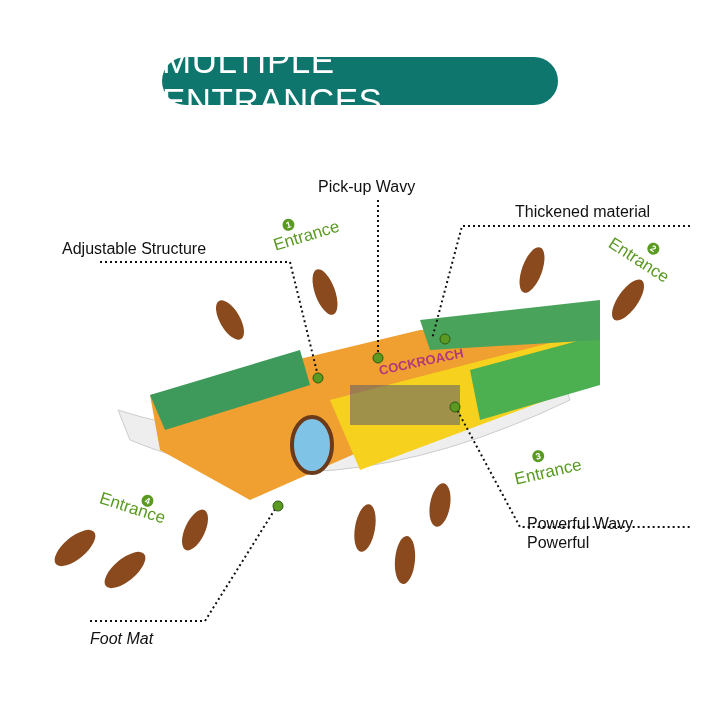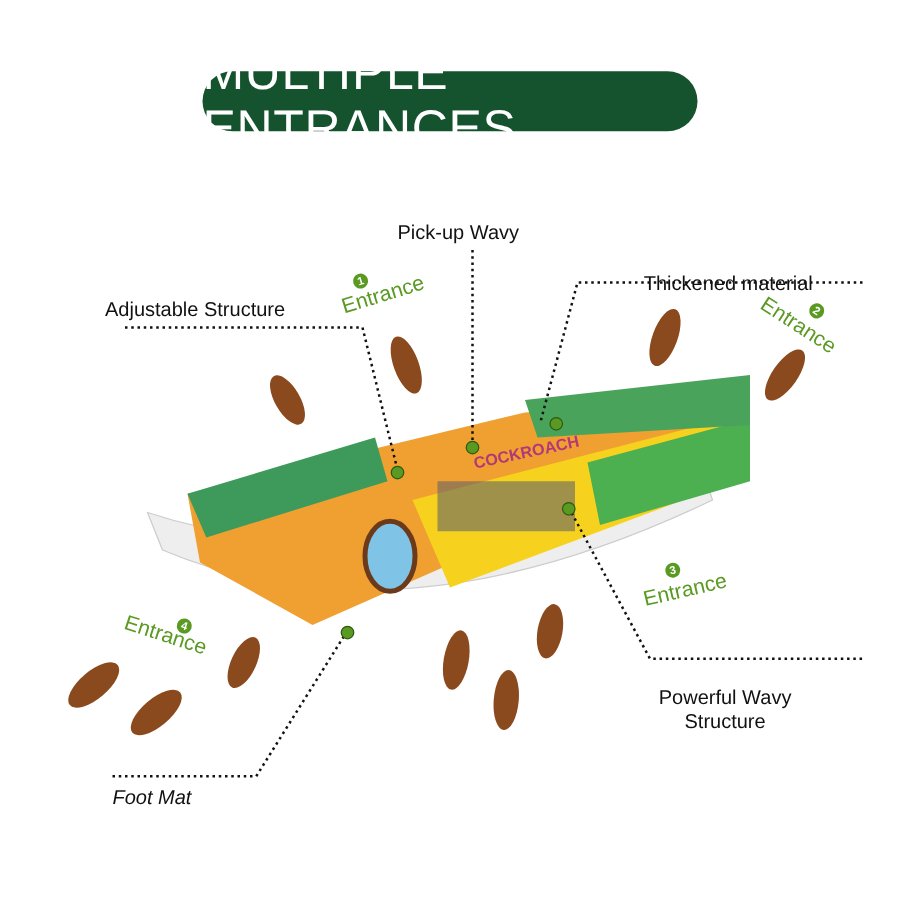--- a/index.html
+++ b/index.html
@@ -1,17 +1,17 @@
 <!DOCTYPE html>
 <html><head>
 <meta charset="utf-8">
 <style>
   html,body{margin:0;padding:0;background:#fff;}
   body{width:720px;height:720px;position:relative;overflow:hidden;font-family:"Liberation Sans","DejaVu Sans",sans-serif;}
-  .banner{position:absolute;left:162px;top:57px;width:396px;height:48px;background:#14532d;border-radius:24px;color:#fff;font-size:40px;display:flex;align-items:center;justify-content:flex-end;letter-spacing:0.5px;}
+  .banner{position:absolute;left:162px;top:57px;width:396px;height:48px;background:#0f766e;border-radius:24px;color:#fff;font-size:35px;display:flex;align-items:center;justify-content:flex-end;letter-spacing:0.5px;}
   .label{position:absolute;font-size:16px;color:#111;white-space:nowrap;}
   .entrance{position:absolute;color:#5a9a23;font-size:17px;white-space:nowrap;transform-origin:left center;}
   .num{display:inline-block;width:12px;height:12px;border-radius:50%;background:#5a9a23;color:#fff;font-size:9px;line-height:12px;text-align:center;font-weight:bold;}
   svg.lines{position:absolute;left:0;top:0;}
 </style>
 </head>
 <body>
 
 <div class="banner">
     <span>MULTIPLE ENTRANCES</span>
@@ -53,25 +53,25 @@
     <ellipse cx="75" cy="548" rx="11" ry="25" transform="rotate(50 75 548)"></ellipse>
     <ellipse cx="125" cy="570" rx="11" ry="25" transform="rotate(50 125 570)"></ellipse>
     <ellipse cx="195" cy="530" rx="10" ry="22" transform="rotate(25 195 530)"></ellipse>
     <ellipse cx="365" cy="528" rx="10" ry="24" transform="rotate(10 365 528)"></ellipse>
     <ellipse cx="405" cy="560" rx="10" ry="24" transform="rotate(5 405 560)"></ellipse>
     <ellipse cx="440" cy="505" rx="10" ry="22" transform="rotate(10 440 505)"></ellipse>
   </g>
 </svg>
 
 <div class="label" style="left:318px;top:178px;">Pick-up Wavy</div>
-<div class="label" style="left:84px;top:240px;">Adjustable Structure</div>
-<div class="label" style="left:515px;top:203px;margin-top:16px;">Thickened material</div>
-<div class="label" style="left:527px;top:549px;text-align:center;line-height:19px;">
+<div class="label" style="left:62px;top:240px;">Adjustable Structure</div>
+<div class="label" style="left:515px;top:203px;">Thickened material</div>
+<div class="label" style="left:527px;top:514px;text-align:left;line-height:19px;">
   <div>Powerful Wavy</div>
-  <div>Structure</div>
+  <div>Powerful</div>
 </div>
 <div class="label" style="left:90px;top:630px;font-style:italic;">Foot Mat</div>
 
 <div class="entrance" style="left:274px;top:236px;transform:rotate(-17deg);">
   <span class="num" style="position:absolute;left:14px;top:-12px;">1</span>
   <span>Entrance</span>
 </div>
 <div class="entrance" style="left:610px;top:232px;transform:rotate(33deg);">
   <span class="num" style="position:absolute;left:34px;top:-14px;">2</span>
   <span>Entrance</span>

